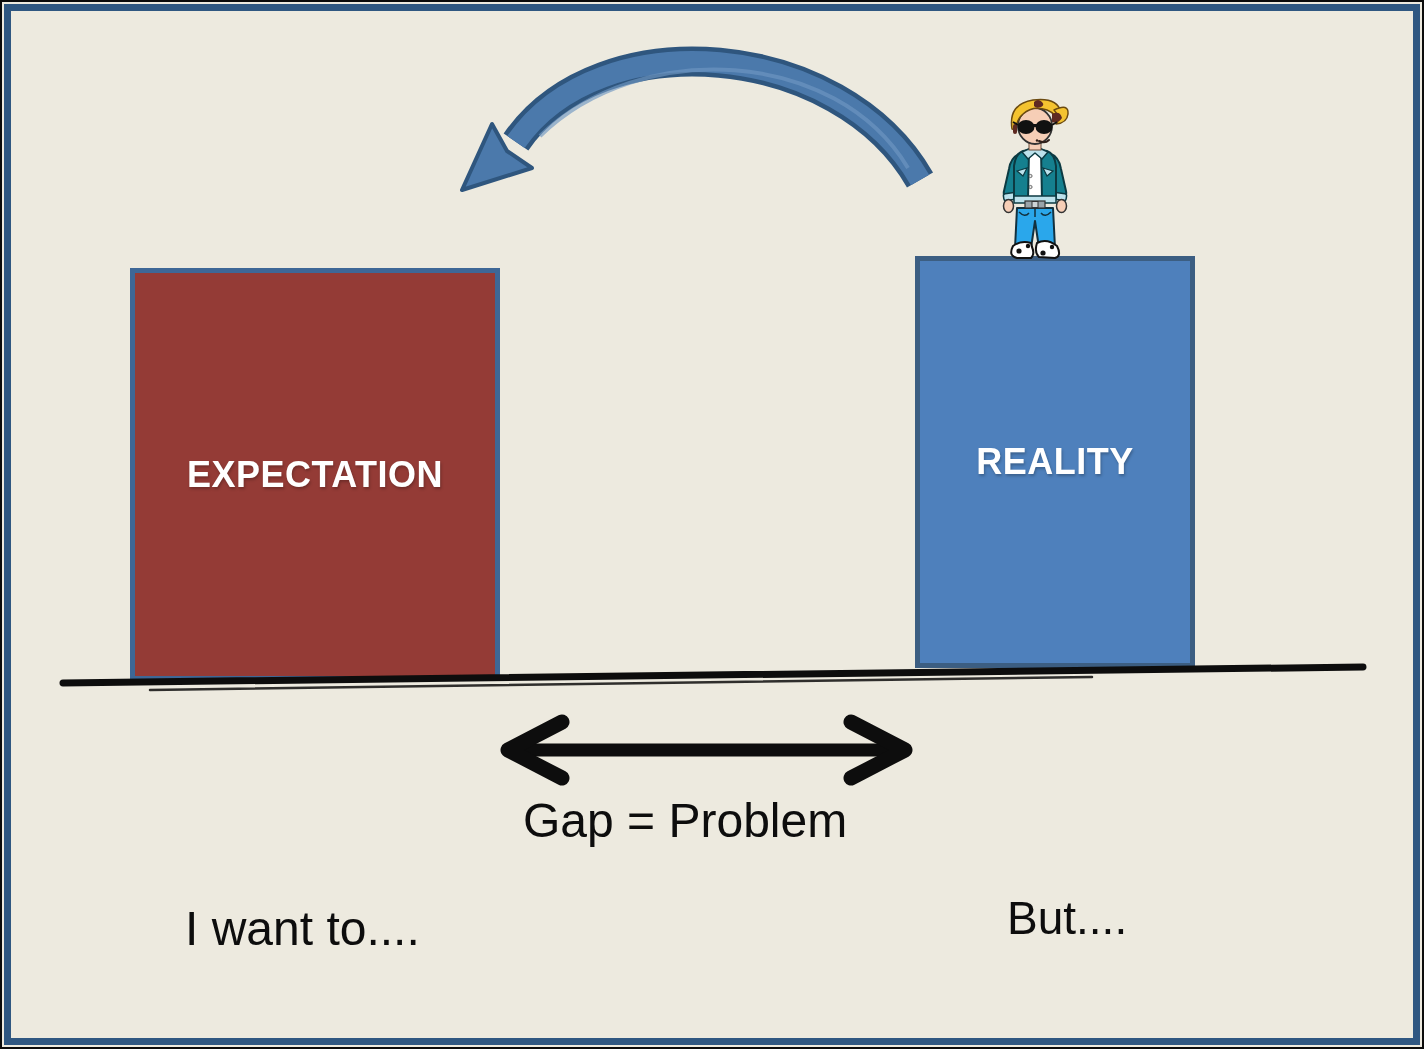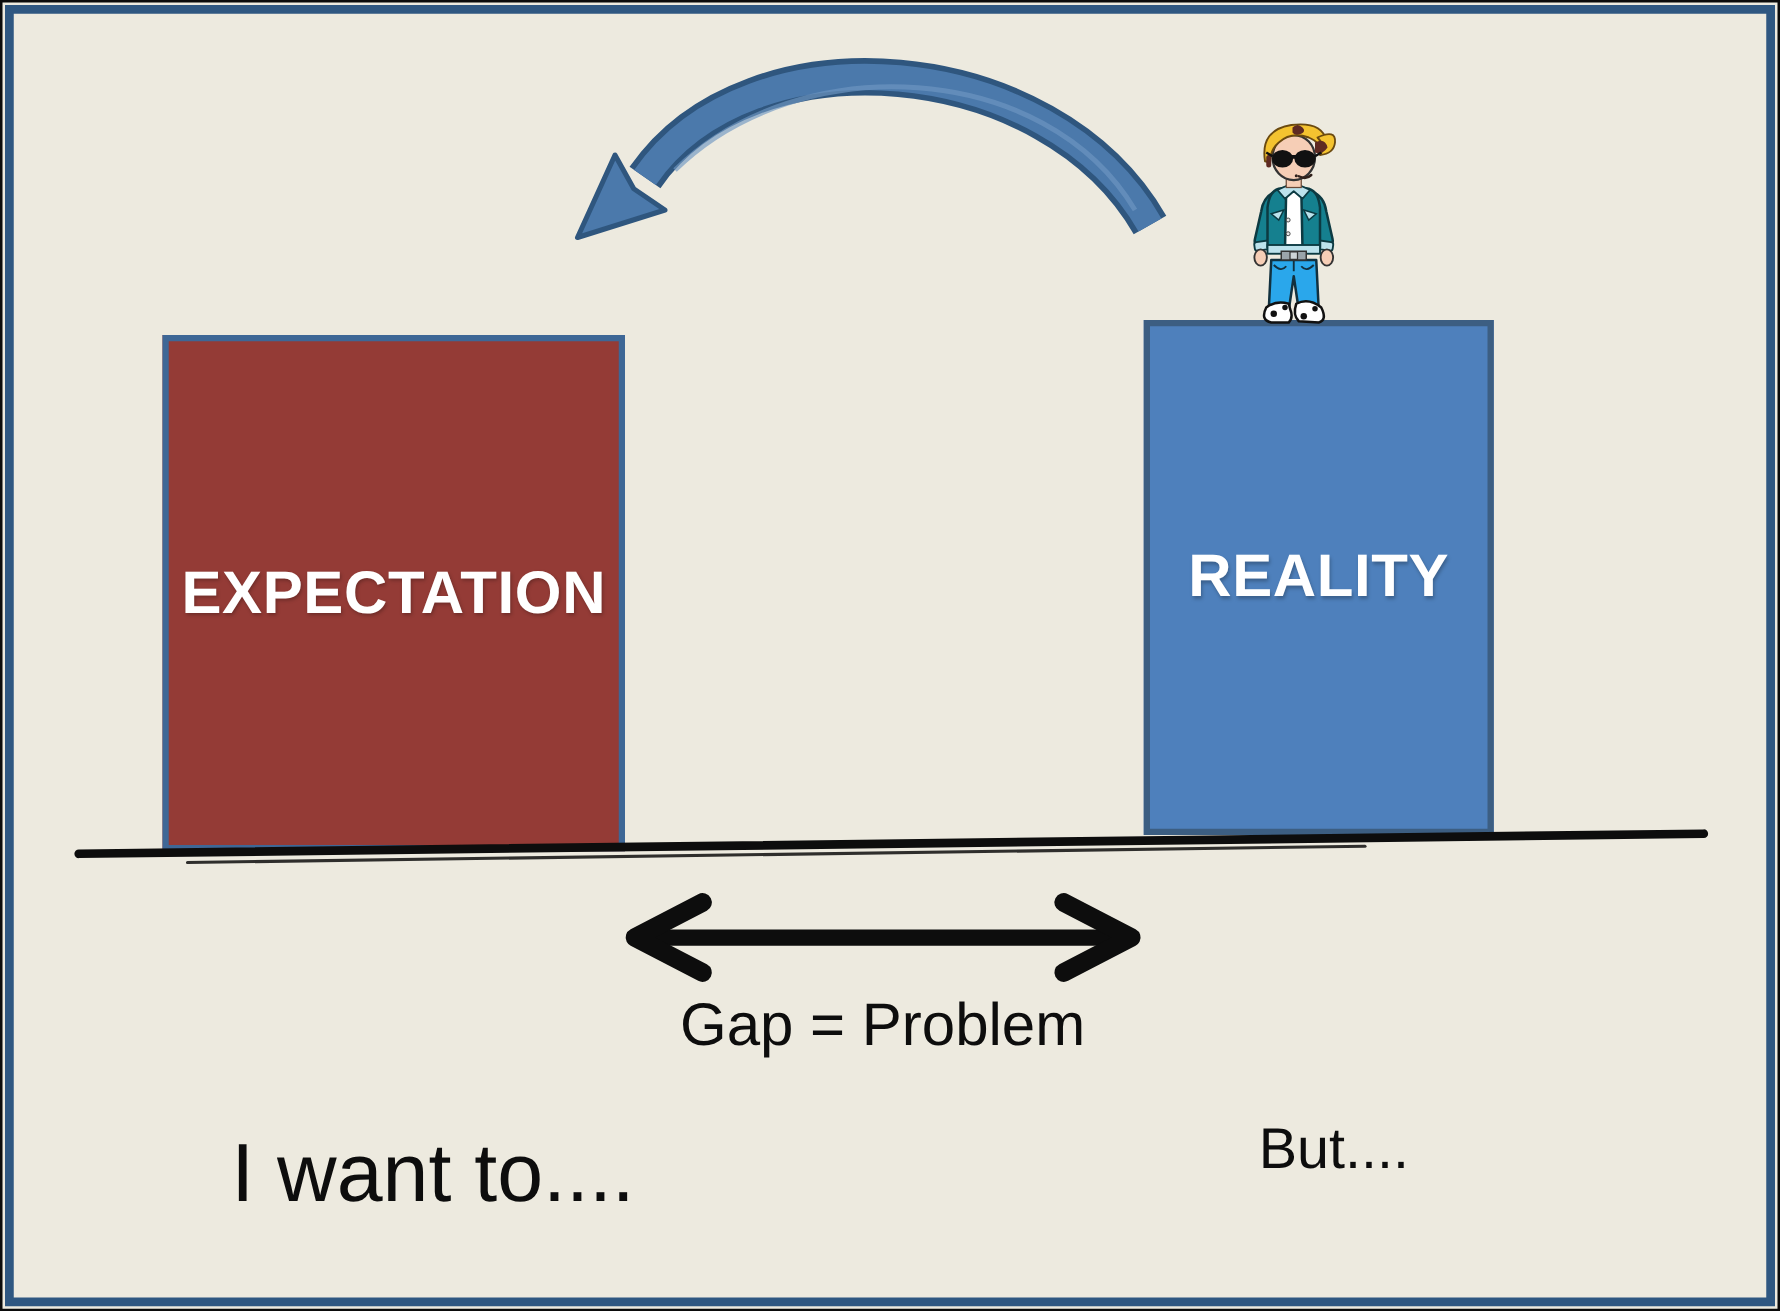--- a/index.html
+++ b/index.html
@@ -25,29 +25,29 @@
     left:130px;top:268px;width:370px;height:413px;
     background:var(--expectation-fill);
     border:5px solid var(--expectation-border);
   }
   #reality-box{
     left:915px;top:256px;width:280px;height:412px;
     background:var(--reality-fill);
     border:5px solid var(--reality-border);
   }
   .box-label{
-    color:var(--box-text);font-weight:bold;font-size:48px;line-height:1;
+    color:var(--box-text);font-weight:bold;font-size:36px;line-height:1;
     letter-spacing:0.5px;text-shadow:1px 2px 3px rgba(0,0,0,0.25);
     white-space:nowrap;
   }
   .txt{
     position:absolute;color:var(--ink);line-height:1;white-space:nowrap;
   }
-  #gap-label{left:544px;top:797px;font-size:48px;}
-  #caption-left{left:185px;top:905px;font-size:66px;}
+  #gap-label{left:523px;top:797px;font-size:48px;}
+  #caption-left{left:185px;top:905px;font-size:48px;}
   #caption-right{left:970px;top:895px;font-size:46px;margin-left:37px;}
   #overlay{position:absolute;left:0;top:0;width:1424px;height:1049px;}
 
   
   .curved-band-outline{stroke:var(--curved-arrow-border);}
   .curved-band{stroke:var(--curved-arrow-fill);}
   .curved-head{fill:var(--curved-arrow-fill);stroke:var(--curved-arrow-border);}
   .ink-stroke{stroke:var(--ink);}
   .skin{fill:var(--skin);}
   .hair{fill:var(--hair-yellow);}

